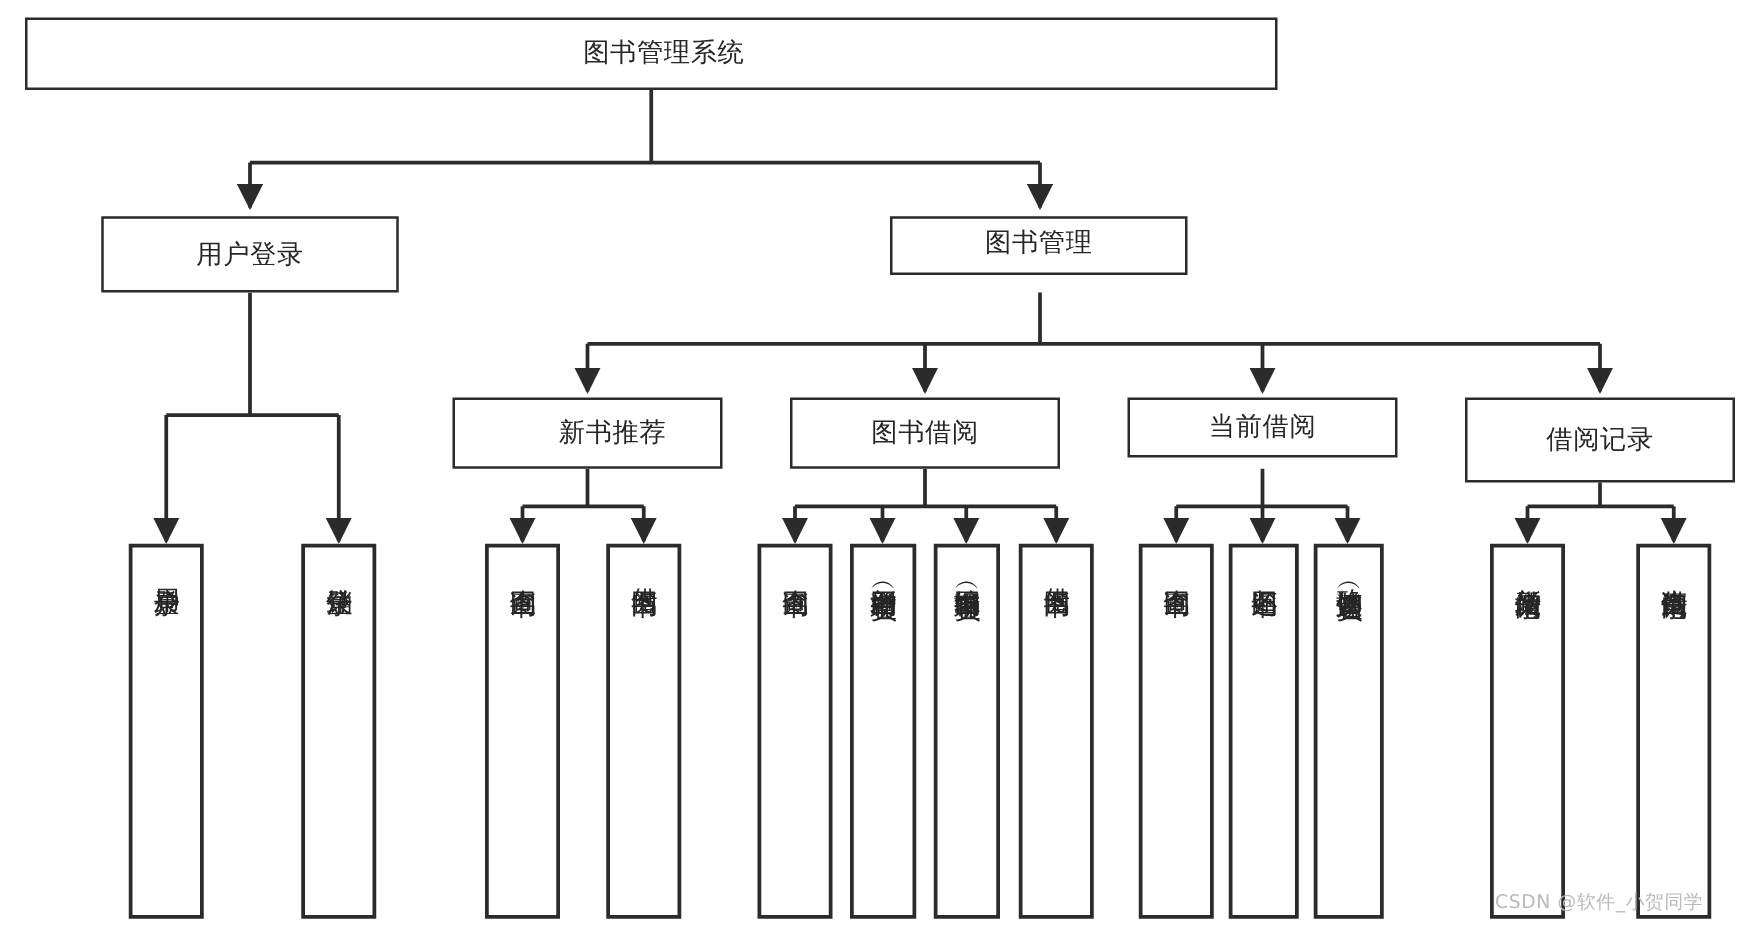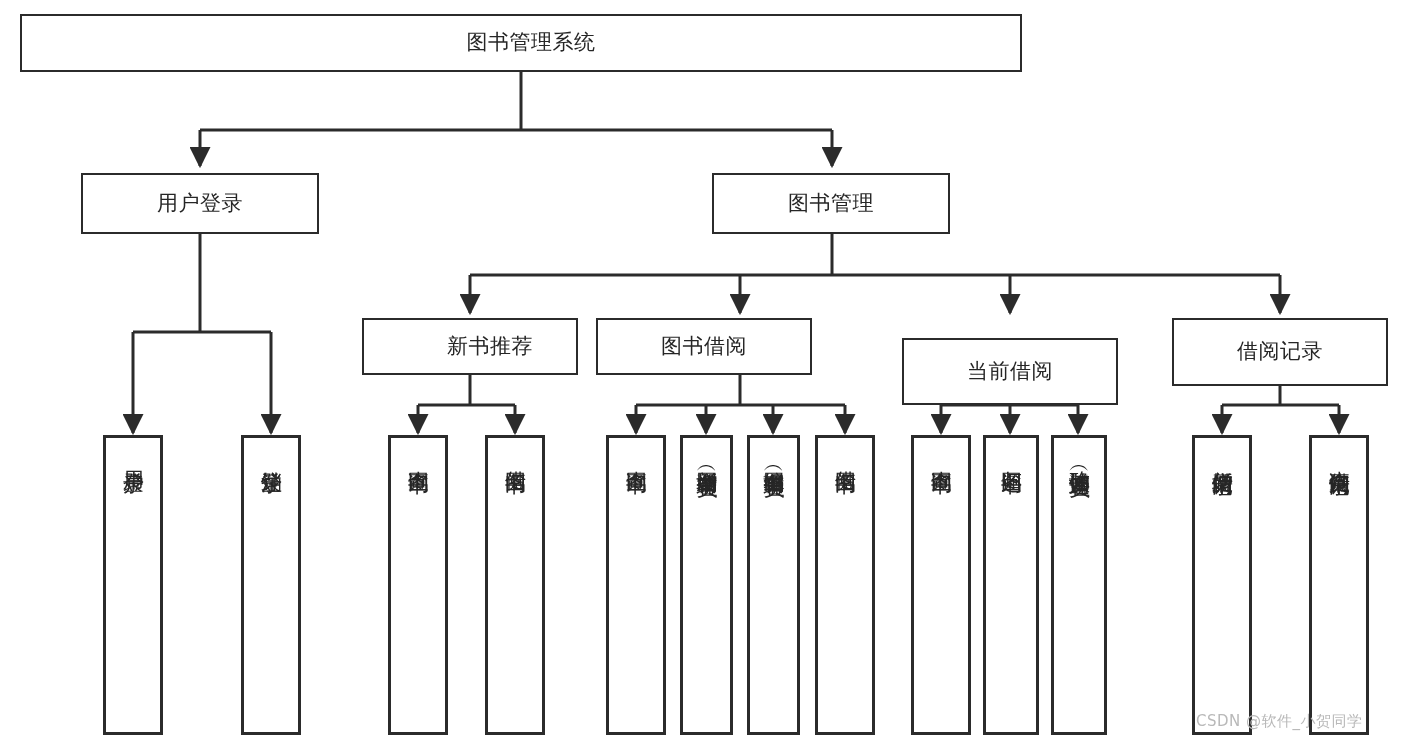--- a/index.html
+++ b/index.html
@@ -125,31 +125,31 @@
     </g>
   </svg>
 
   <div class="node" style="left:20px; top:14px; width:1002px; height:58px;padding-left:20px;">
     <span class="node-label">图书管理系统</span>
   </div>
 
   <div class="node" style="left:81px; top:173px; width:238px; height:61px;">
     <span class="node-label">用户登录</span>
   </div>
-  <div class="node" style="left:712px; top:173px; width:238px; height:61px;">
+  <div class="node" style="left:712px; top:173px; width:238px; height:47px;font-family:Liberation Mono, monospace;">
     <span class="node-label">图书管理</span>
   </div>
 
   <div class="node" style="left:362px; top:318px; width:216px; height:57px;padding-left:40px;">
     <span class="node-label">新书推荐</span>
   </div>
-  <div class="node" style="left:596px; top:318px; width:216px; height:57px;">
+  <div class="node" style="left:632px; top:318px; width:216px; height:57px;">
     <span class="node-label">图书借阅</span>
   </div>
-  <div class="node" style="left:902px; top:318px; width:216px; height:67px;margin-top:20px;">
+  <div class="node" style="left:902px; top:318px; width:216px; height:48px;">
     <span class="node-label">当前借阅</span>
   </div>
   <div class="node" style="left:1172px; top:318px; width:216px; height:68px;">
     <span class="node-label">借阅记录</span>
   </div>
 
   <div class="node leaf" style="left:103px; top:435px; width:60px; height:300px;">
     <span class="node-label">用户登录</span>
   </div>
   <div class="node leaf" style="left:241px; top:435px; width:60px; height:300px;">

